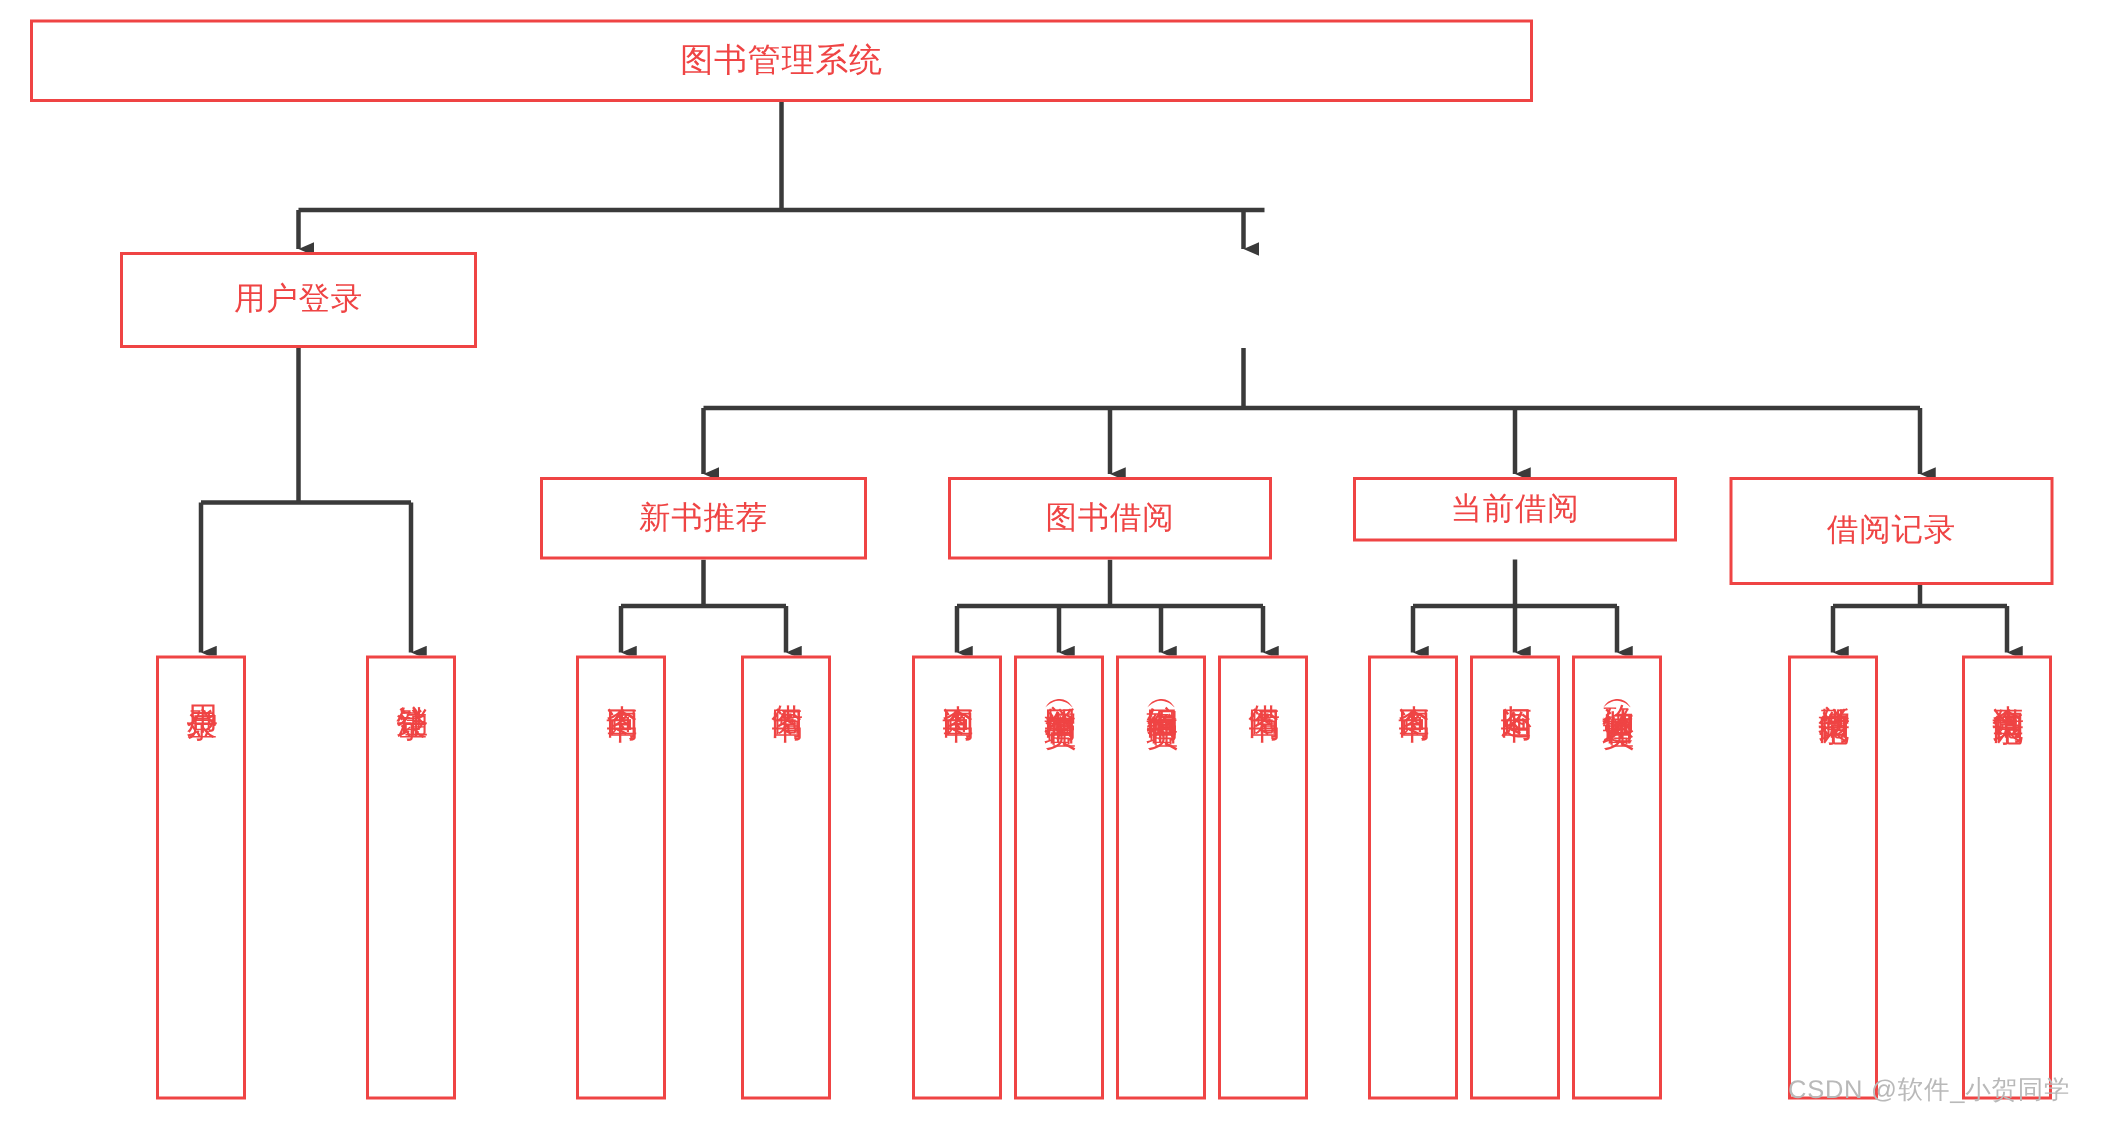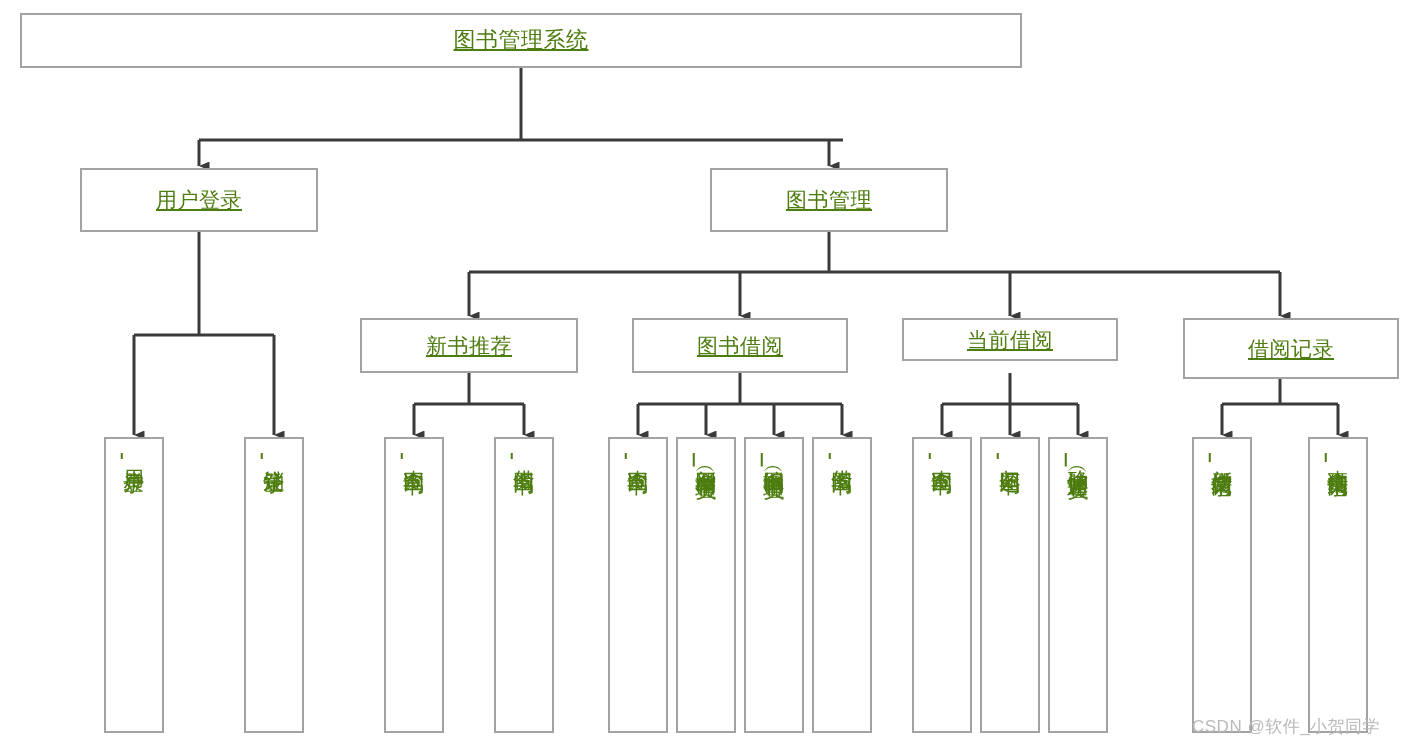--- a/index.html
+++ b/index.html
@@ -21,27 +21,26 @@
     position: absolute;
     left: 0;
     top: 0;
     width: 1405px;
     height: 747px;
     pointer-events: none;
   }
   .node {
     position: absolute;
     box-sizing: border-box;
-    border: 2px solid #a3a3a3;
+    border: 2px solid #ef4444;
     background: #ffffff;
     display: flex;
     align-items: center;
     justify-content: center;
-    color: #4d7c0f;
-    text-decoration: underline;
+    color: #ef4444;
   }
   .node .lbl {
     display: block;
     text-align: center;
     line-height: 1.02;
     letter-spacing: 0.5px;
   }
   .node.horiz .lbl {
     font-size: 21px;
   }
@@ -125,34 +124,31 @@
     </g>
   </svg>
 
   <div class="node root horiz" style="left:20px; top:13px; width:1002px; height:55px;">
     <span class="lbl">图书管理系统</span>
   </div>
 
   <div class="node horiz" style="left:80px; top:168px; width:238px; height:64px;">
     <span class="lbl">用户登录</span>
   </div>
-  <div class="node horiz" style="left:710px; top:168px; width:238px; height:64px;">
-    <span class="lbl">图书管理</span>
-  </div>
 
   <div class="node horiz" style="left:360px; top:318px; width:218px; height:55px;align-items:center;">
     <span class="lbl">新书推荐</span>
   </div>
   <div class="node horiz" style="left:632px; top:318px; width:216px; height:55px;align-items:center;">
     <span class="lbl">图书借阅</span>
   </div>
   <div class="node horiz" style="left:902px; top:318px; width:216px; height:43px;">
     <span class="lbl">当前借阅</span>
   </div>
-  <div class="node horiz" style="left:1183px; top:318px; width:216px; height:61px;">
+  <div class="node horiz" style="left:1153px; top:318px; width:216px; height:72px;">
     <span class="lbl">借阅记录</span>
   </div>
 
   <div class="node vert" style="left:104px; top:437px; width:60px; height:296px;">
     <span class="lbl">用户登录</span>
   </div>
   <div class="node vert" style="left:244px; top:437px; width:60px; height:296px;">
     <span class="lbl">注销登录</span>
   </div>
 

